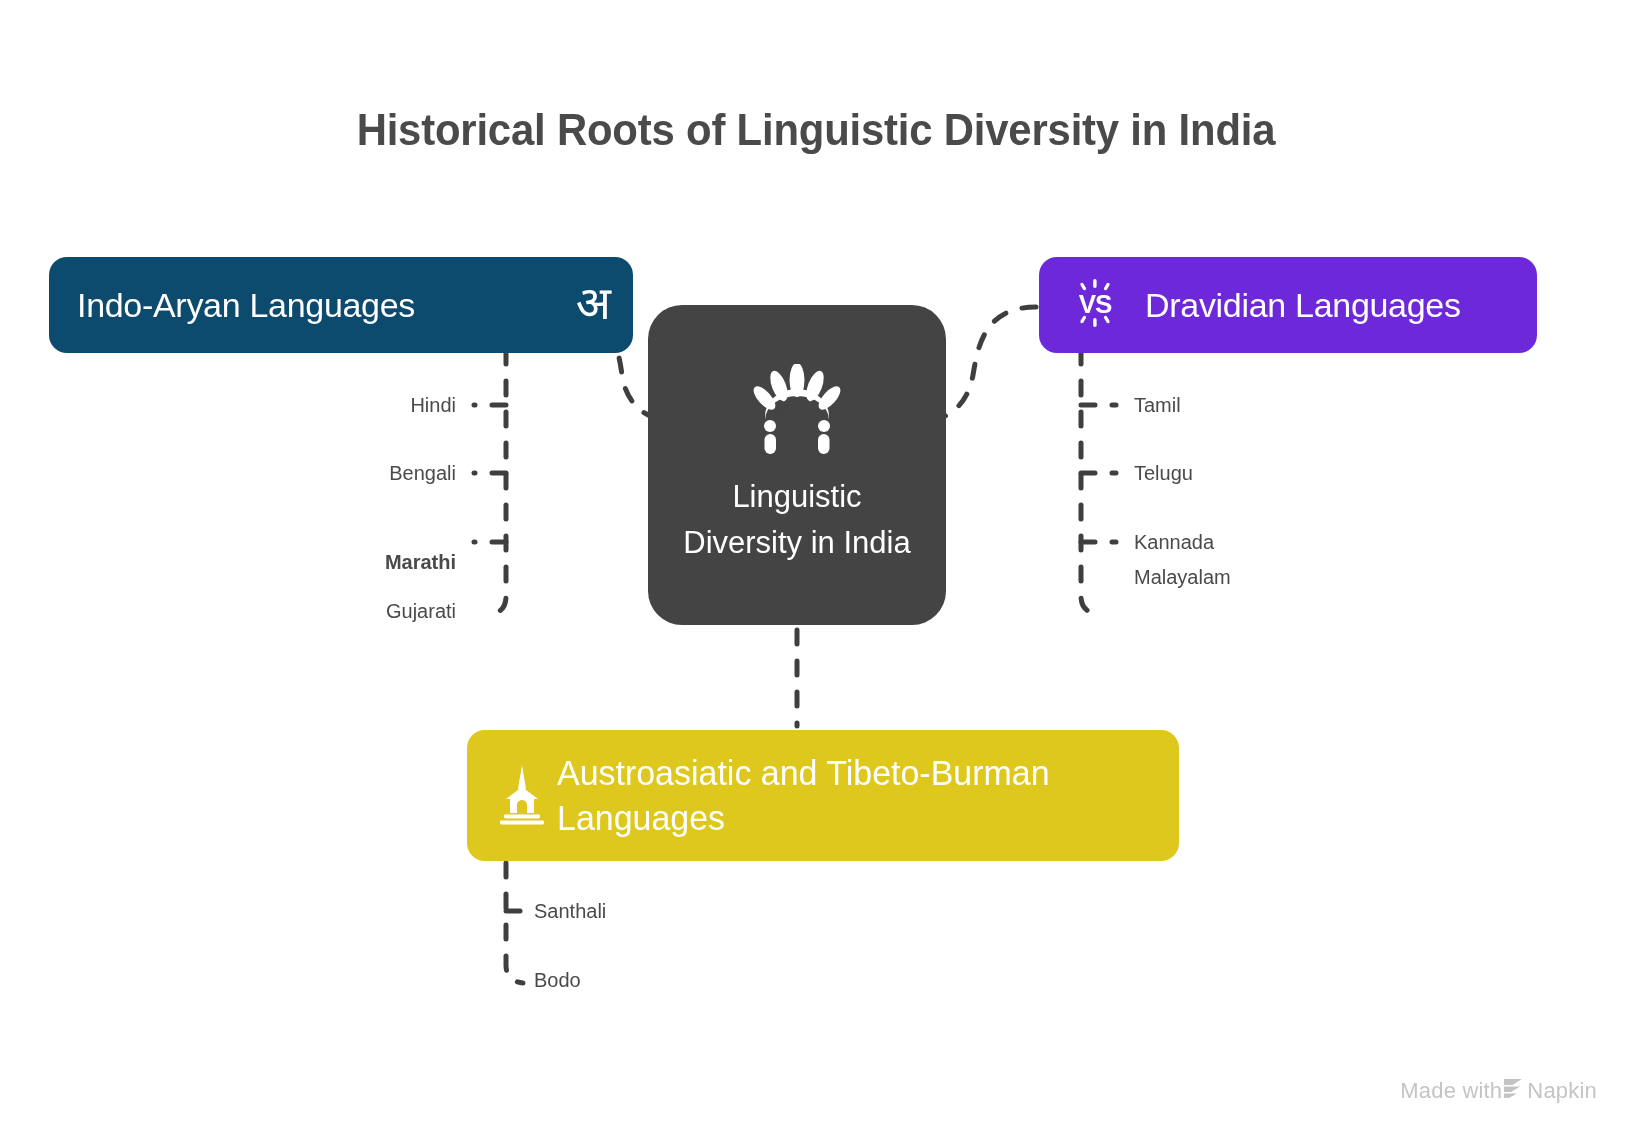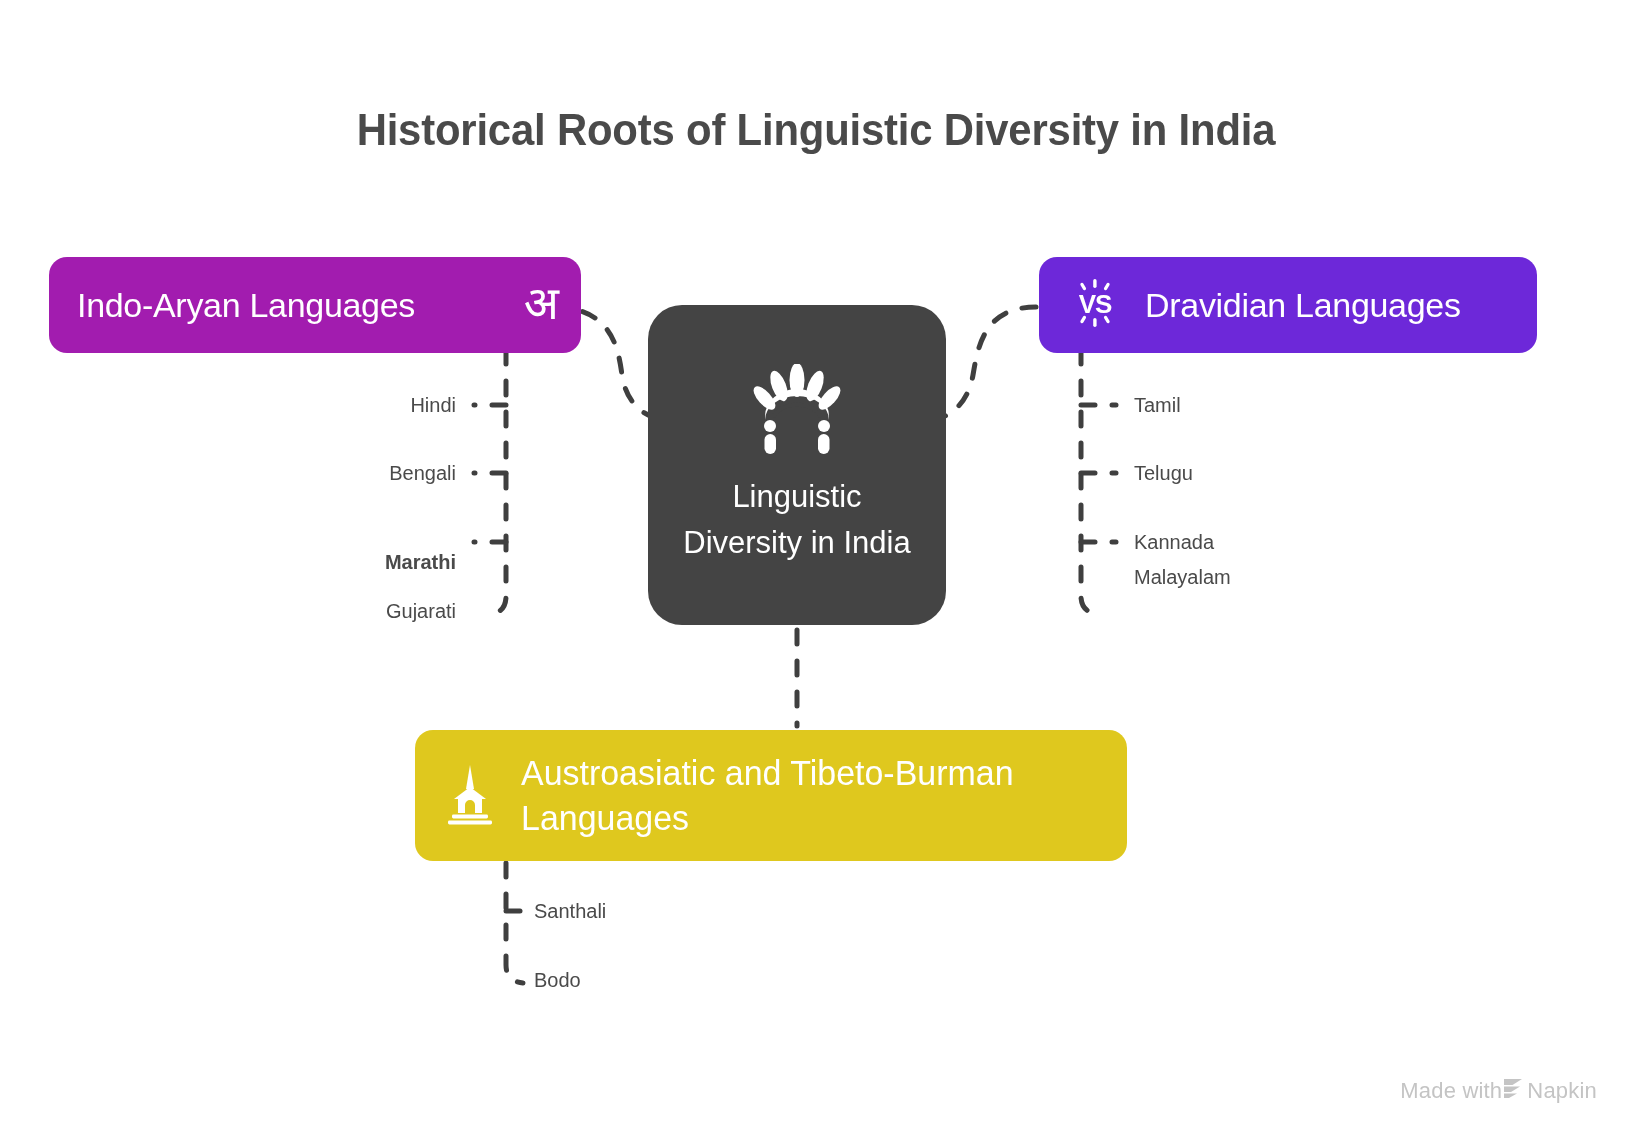--- a/index.html
+++ b/index.html
@@ -42,22 +42,22 @@
   .node {
     position: absolute;
     display: flex;
     align-items: center;
     border-radius: 18px;
     color: #ffffff;
   }
 
   .node-green {
     left: 49px; top: 257px;
-    width: 532px; height: 96px;
-    background: #a21caf;
+    width: 584px; height: 96px;
+    background: #0c4a6e;
     padding: 0 22px 0 28px;
     justify-content: space-between;
   }
   .node-green .node-label {
     font-size: 34px;
     letter-spacing: -0.3px;
     white-space: nowrap;
   }
 
   .node-purple {
@@ -68,26 +68,26 @@
     justify-content: flex-start;
     gap: 26px;
   }
   .node-purple .node-label {
     font-size: 34px;
     letter-spacing: -0.3px;
     white-space: nowrap;
   }
 
   .node-yellow {
-    left: 415px; top: 730px;
+    left: 467px; top: 730px;
     width: 712px; height: 131px;
     background: #dfc81e;
     padding: 0 26px 0 30px;
     justify-content: flex-start;
-    gap: 26px;
+    gap: 10px;
   }
   .node-yellow .node-label {
     font-family: "Liberation Sans Narrow", "Liberation Sans", sans-serif;
     font-size: 35px;
     line-height: 1.28;
     letter-spacing: 0px;
     transform: scaleX(0.97);
     transform-origin: left center;
   }
 

